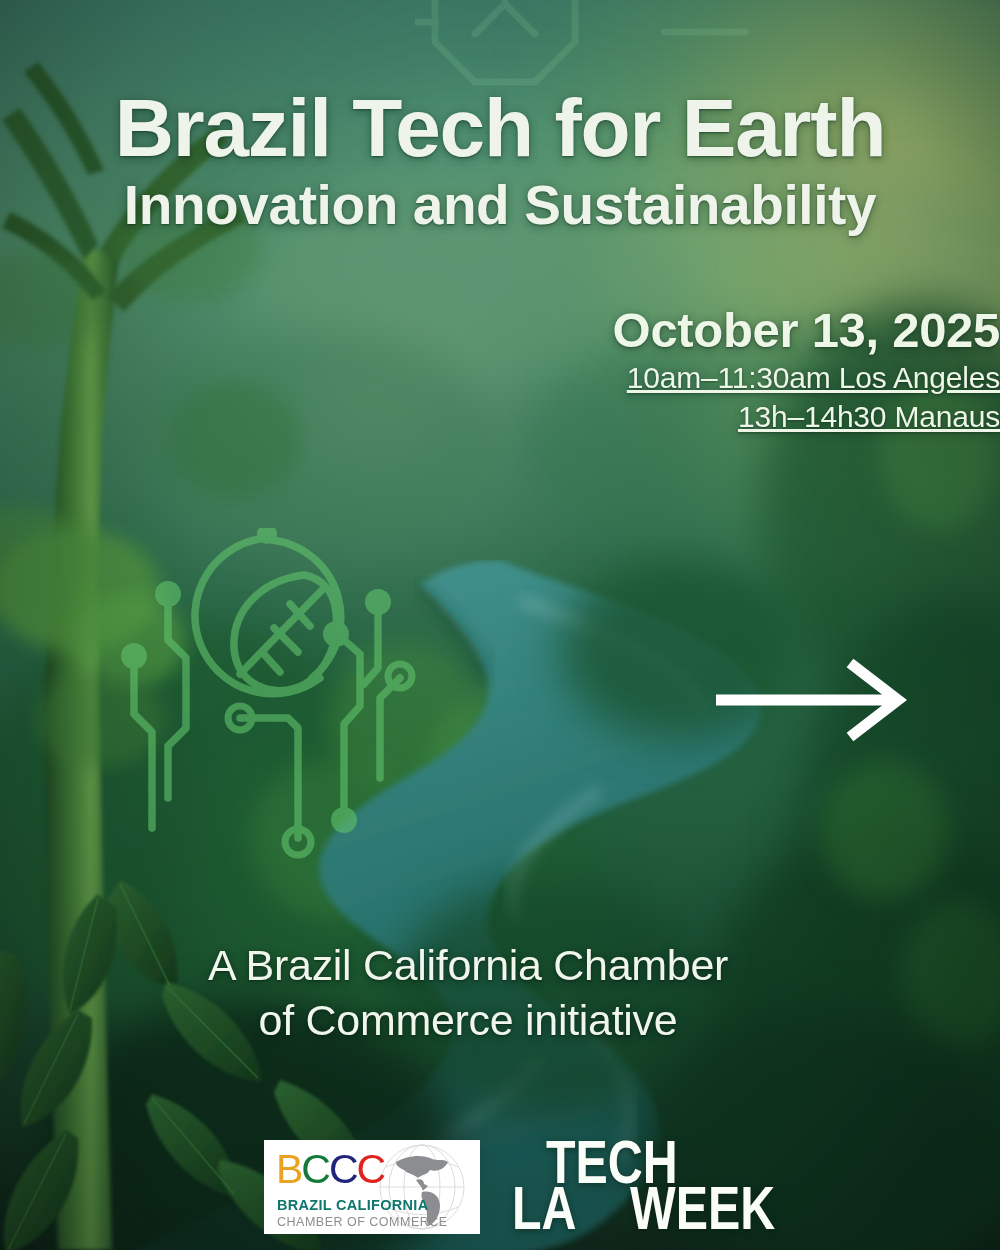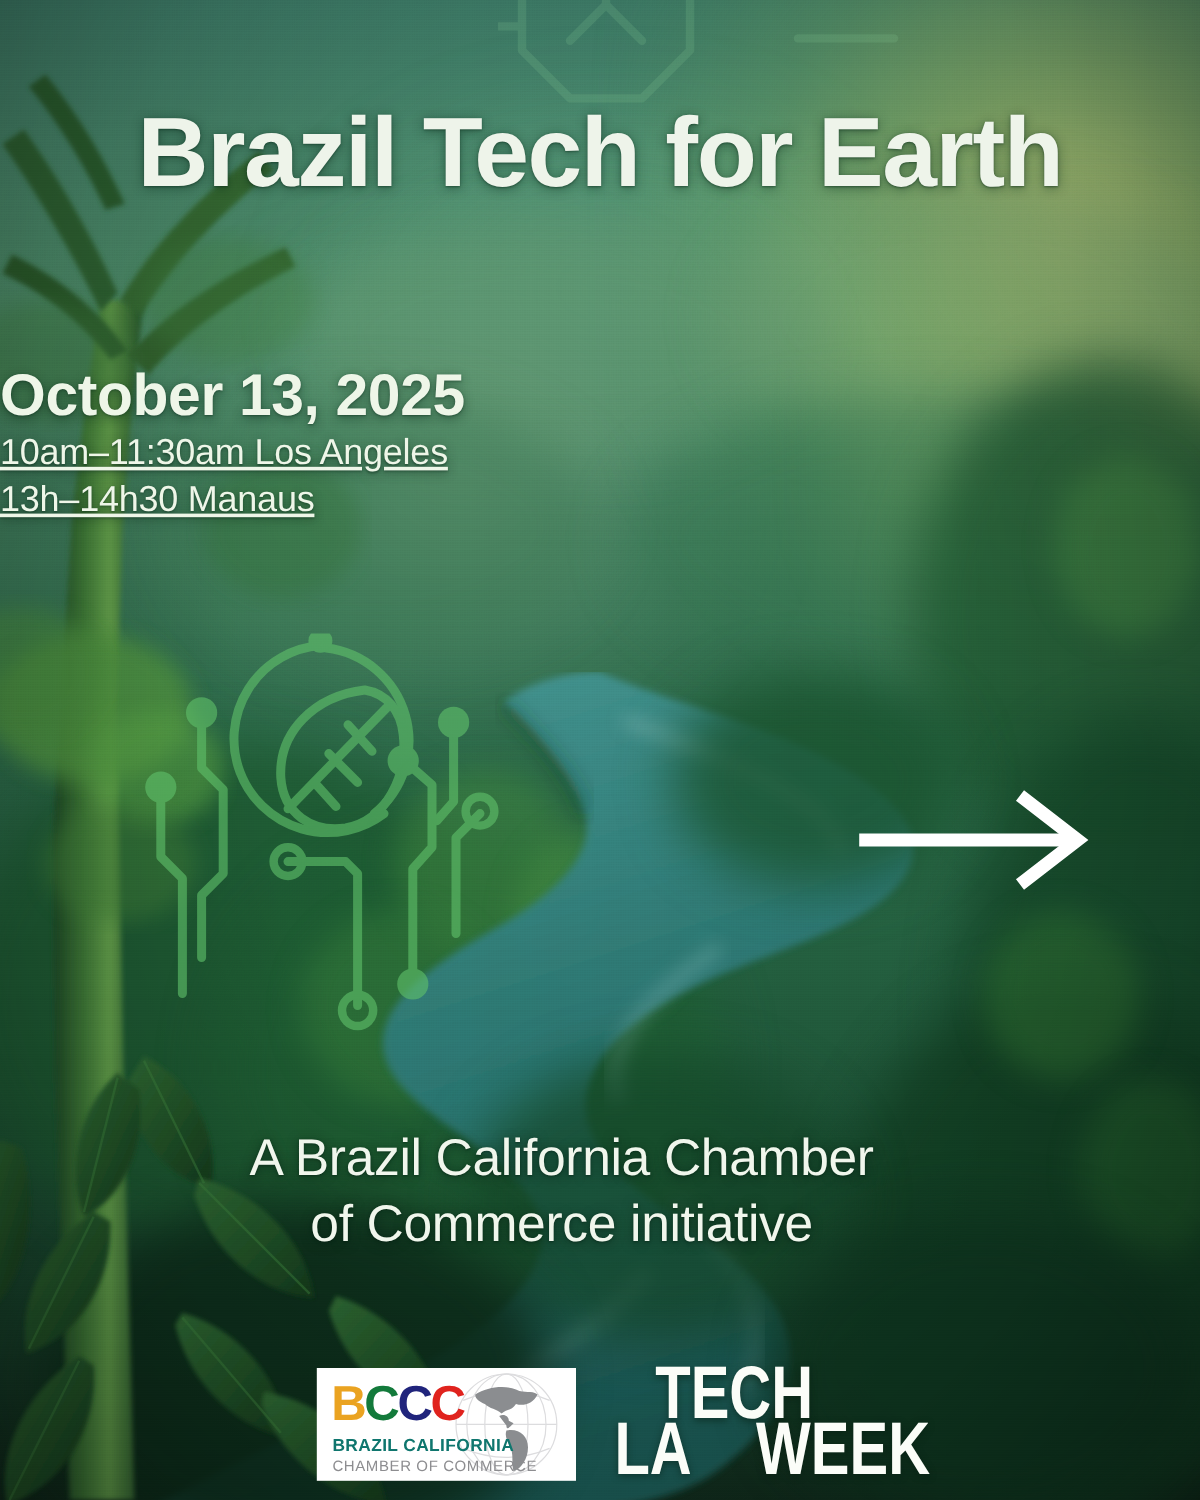--- a/index.html
+++ b/index.html
@@ -139,21 +139,21 @@
     font-size:55px;
     font-weight:600;
     letter-spacing:-0.4px;
     color:#eef4ea;
     line-height:1.05;
     text-shadow:0 2px 10px rgba(8,40,24,.42), 0 1px 2px rgba(8,40,24,.5);
   }
 
   .when-block{
     position:absolute; left:0; top:268px; width:1000px;
-    text-align:left;
+    text-align:right;
     color:#eef6e8;
   }
   .when-date{
     font-size:49px; font-weight:600; letter-spacing:-0.3px; line-height:1.12;
     text-shadow:0 2px 9px rgba(8,40,24,.45), 0 1px 2px rgba(8,40,24,.45);
   }
   .when-line{
     font-size:30px; font-weight:400; letter-spacing:-0.2px; line-height:1.30;
     text-shadow:0 2px 9px rgba(8,40,24,.45), 0 1px 2px rgba(8,40,24,.45);
     text-decoration:underline;
@@ -178,21 +178,21 @@
   
   .bccc{
     position:absolute; left:264px; top:1105px;
     width:216px; height:94px;
     background:#ffffff;
     overflow:hidden;
   }
   .bccc-inner{ position:absolute; inset:0; }
   .bccc-letters{
     position:absolute; left:12px; top:9px;
-    font-size:41px; font-weight:700; letter-spacing:-2px;
+    font-size:41px; font-weight:400; letter-spacing:-2px;
     line-height:1; font-family:"Liberation Sans", sans-serif;
   }
   .bccc-letters span{ display:inline-block; }
   .bccc-l1{ color:#eaa321; }
   .bccc-l2{ color:#137a3b; }
   .bccc-l3{ color:#20247c; }
   .bccc-l4{ color:#e0231e; }
   .bccc-line1{
     position:absolute; left:13px; top:57px;
     font-size:14.5px; font-weight:700; letter-spacing:.3px; color:#0f766e;
@@ -407,20 +407,21 @@
       <circle cx="128" cy="190" r="12"></circle>
       <circle cx="288" cy="148" r="12"></circle>
       <circle cx="186" cy="314" r="13"></circle>
     </g>
   </svg>
 
   <div class="content">
 
     <div class="title-block">
       <div class="title-1">Brazil Tech for Earth</div>
+      <div class="title-2">Innovation and Sustainability</div>
     </div>
 
     <div class="when-block">
       <div class="when-date">October 13, 2025</div>
       <div class="when-line">10am–11:30am Los Angeles</div>
       <div class="when-line">13h–14h30 Manaus</div>
     </div>
 
     <svg class="arrow" viewBox="0 0 196 86">
       <g stroke="#ffffff" stroke-width="11" fill="none" stroke-linecap="butt" stroke-linejoin="miter">

